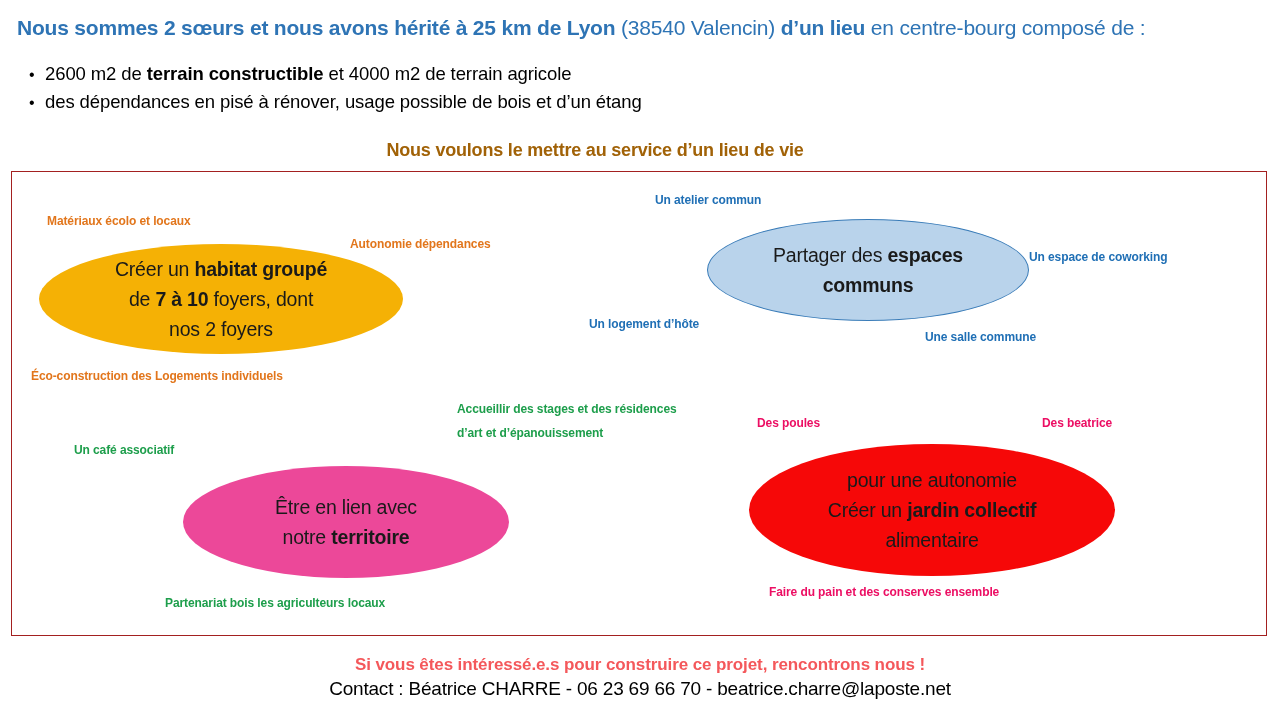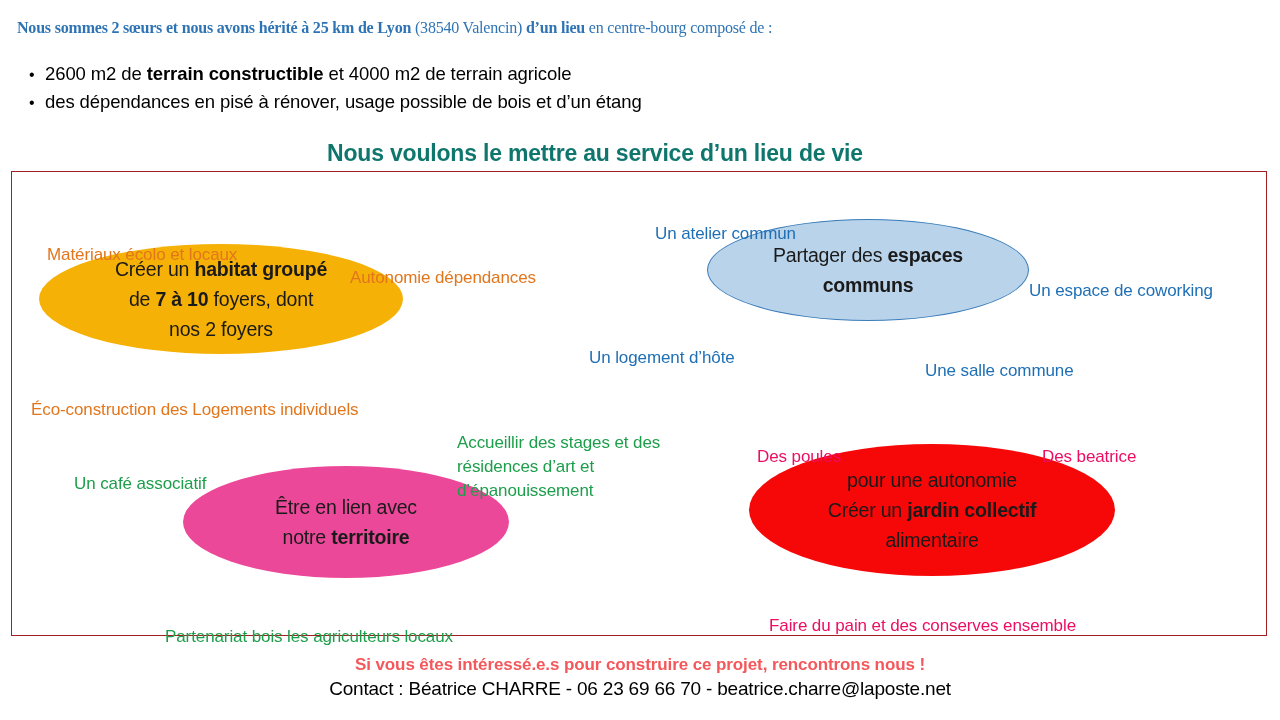--- a/index.html
+++ b/index.html
@@ -15,26 +15,25 @@
     font-family: "Liberation Sans", sans-serif;
     color: #000000;
   }
 
   
   #intro-heading {
     position: absolute;
     left: 17px;
     top: 16px;
     width: 1250px;
-    font-size: 16px;
+    font-size: 21px;
     line-height: 24px;
     color: #2E74B5;
     letter-spacing: -0.2px;
     white-space: nowrap;
-    font-family: Liberation Serif, serif;
   }
   #intro-heading .b { font-weight: bold; }
   #intro-heading .n { font-weight: normal; }
 
   #intro-bullets {
     position: absolute;
     left: 17px;
     top: 60px;
     width: 1100px;
   }
@@ -56,23 +55,23 @@
   }
   .bullet-text .b { font-weight: bold; }
 
   
   #section-title {
     position: absolute;
     left: 0;
     top: 140px;
     width: 1190px;
     text-align: center;
-    font-size: 23px;
+    font-size: 18px;
     font-weight: bold;
-    color: #0f766e;
+    color: #a16207;
     letter-spacing: -0.2px;
   }
 
   
   #diagram-frame {
     position: absolute;
     left: 11px;
     top: 171px;
     width: 1256px;
     height: 465px;
@@ -118,26 +117,25 @@
   }
   #ellipse-jardin {
     left: 737px; top: 272px;
     width: 366px; height: 132px;
     background: #F60808;
   }
 
   
   .label {
     position: absolute;
-    font-weight: normal;
-    font-size: 17px;
+    font-weight: bold;
+    font-size: 12px;
     line-height: 24px;
     letter-spacing: -0.1px;
     white-space: nowrap;
-    margin-top: 34px;
   }
   .label.wrap { white-space: normal; }
   .c-orange { color: #E2761C; }
   .c-blue   { color: #1F6FB5; }
   .c-green  { color: #1D9E4B; }
   .c-pink   { color: #EC0E63; }
 
   
   #lbl-materiaux        { left: 35px;  top: 37px; }
   #lbl-autonomie-energ  { left: 338px; top: 60px; }

